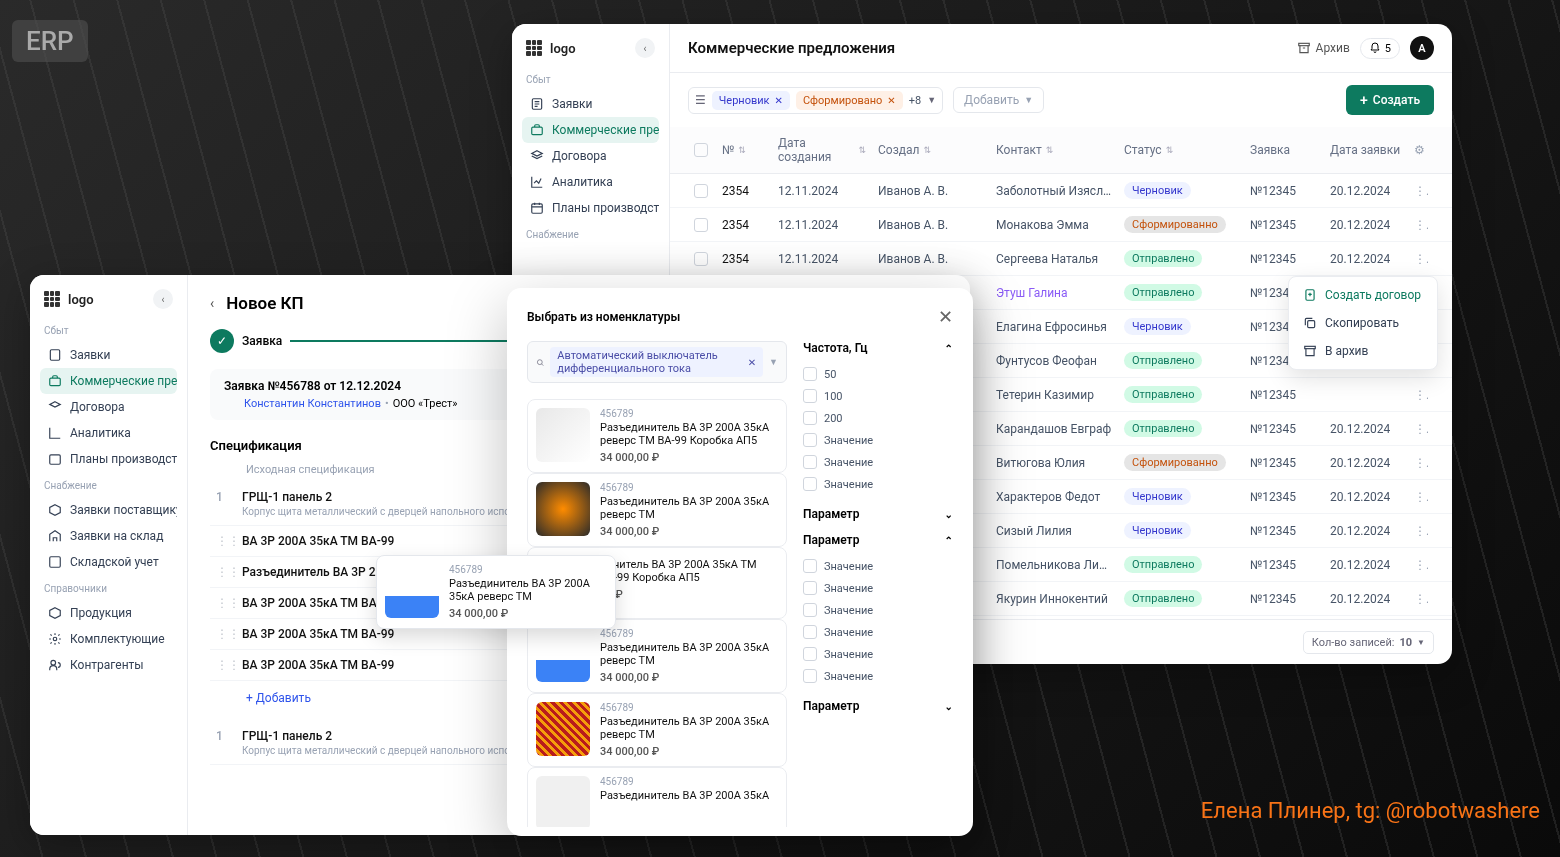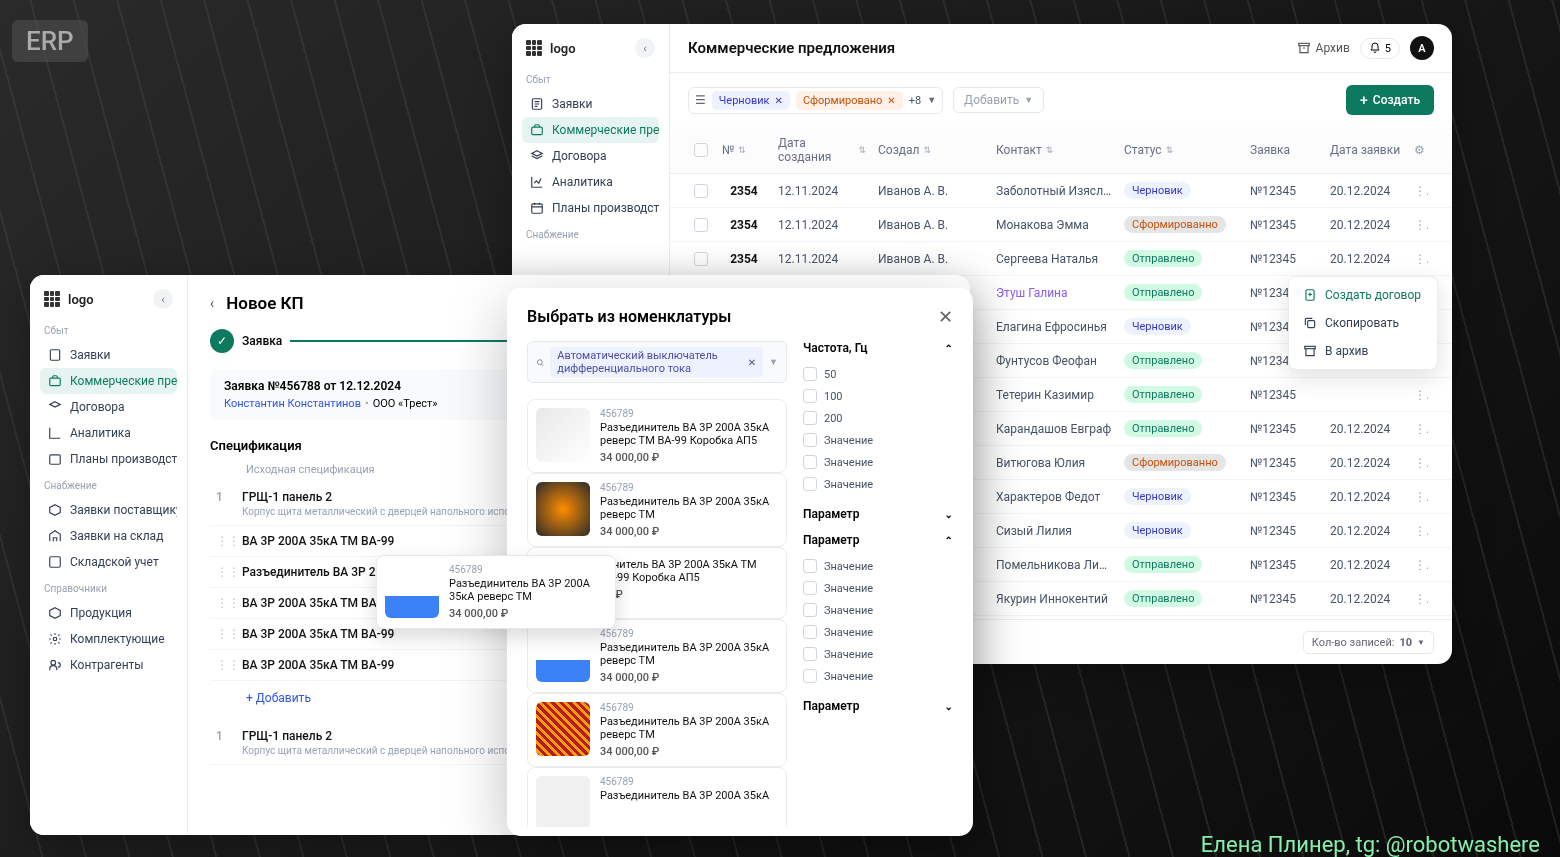--- a/index.html
+++ b/index.html
@@ -1,20 +1,20 @@
 <!DOCTYPE html>
 <html><head>
 <meta charset="utf-8">
 <style>
 * { margin: 0; padding: 0; box-sizing: border-box; font-family: -apple-system, BlinkMacSystemFont, "Segoe UI", Roboto, sans-serif; }
 body { background: #1a1a1a; width: 1560px; height: 857px; position: relative; overflow: hidden; }
 .bg-image { position: absolute; inset: 0; background: linear-gradient(135deg, #2a2a2a 0%, #0a0a0a 100%); }
 .bg-image::before { content: ''; position: absolute; inset: 0; background: repeating-linear-gradient(75deg, transparent, transparent 40px, rgba(80,80,80,0.3) 40px, rgba(80,80,80,0.3) 42px); }
 .erp-badge { position: absolute; top: 20px; left: 12px; background: rgba(80,80,80,0.6); color: #aaa; padding: 6px 14px; border-radius: 6px; font-size: 26px; font-weight: 500; }
-.credit { position: absolute; bottom: 0; right: 20px; color: #86efac; font-size: 22px; font-weight: 400; }
+.credit { position: absolute; bottom: 34px; right: 20px; color: #f97316; font-size: 22px; font-weight: 400; }
 
 
 .window1 { position: absolute; top: 24px; left: 512px; width: 940px; height: 640px; background: #fff; border-radius: 14px; box-shadow: 0 10px 40px rgba(0,0,0,0.3); display: flex; overflow: hidden; }
 .sidebar { width: 158px; background: #fff; border-right: 1px solid #eaecf0; padding: 14px 10px; }
 .sidebar-top { display: flex; align-items: center; gap: 8px; margin-bottom: 16px; padding: 0 4px; }
 .logo-icon { width: 16px; height: 16px; display: grid; grid-template-columns: repeat(3,1fr); gap: 1px; }
 .logo-icon span { background: #333; border-radius: 1px; }
 .logo-text { font-size: 13px; font-weight: 600; color: #222; }
 .collapse-btn { margin-left: auto; width: 20px; height: 20px; border-radius: 50%; background: #f1f3f5; display: flex; align-items: center; justify-content: center; font-size: 10px; color: #666; cursor: pointer; }
 .nav-section { font-size: 10px; color: #98a2b3; margin: 8px 4px 6px; }
@@ -51,21 +51,21 @@
 .th.contact { width: 128px; }
 .th.status { width: 126px; }
 .th.req { width: 80px; }
 .th.reqdate { width: 84px; }
 .th.act { width: 20px; }
 .sort-icon { font-size: 9px; color: #aab; }
 .gear-icon { color: #98a2b3; cursor: pointer; }
 .trow { display: flex; padding: 0 18px; border-bottom: 1px solid #f2f4f7; align-items: center; }
 .td { padding: 8px 6px; color: #475467; overflow: hidden; text-overflow: ellipsis; white-space: nowrap; }
 .td.check { width: 28px; }
-.td.num { width: 56px; color: #111; font-weight: 700; text-align: center; }
+.td.num { width: 56px; color: #111; font-weight: 400; }
 .td.num.link { color: #2f54eb; cursor: pointer; }
 .td.date { width: 100px; }
 .td.creator { width: 118px; }
 .td.contact { width: 128px; }
 .td.contact.link { color: #8b5cf6; cursor: pointer; }
 .td.status { width: 126px; }
 .td.req { width: 80px; }
 .td.reqdate { width: 84px; }
 .td.act { width: 20px; color: #98a2b3; cursor: pointer; }
 .checkbox { width: 14px; height: 14px; border: 1px solid #d0d5dd; border-radius: 3px; }
@@ -91,36 +91,36 @@
 .back-btn { font-size: 14px; color: #555; cursor: pointer; }
 .page-title2 { font-size: 17px; font-weight: 600; }
 .stepper { display: flex; align-items: center; gap: 8px; margin-bottom: 16px; }
 .step { display: flex; align-items: center; gap: 8px; }
 .step-circle { width: 24px; height: 24px; border-radius: 50%; background: #0d7a5f; color: #fff; display: flex; align-items: center; justify-content: center; font-size: 12px; }
 .step-label { font-size: 12px; font-weight: 500; }
 .step-line { flex: 1; height: 2px; background: #0d7a5f; min-width: 160px; }
 .info-card { background: #f9fafb; border-radius: 8px; padding: 10px 14px; margin-bottom: 18px; }
 .info-title { font-size: 12px; font-weight: 600; margin-bottom: 4px; }
 .info-sub { font-size: 11px; }
-.info-sub a { color: #2f54eb; text-decoration: none; }
+.info-sub a { color: #2f54eb; text-decoration: none; margin-left: 20px; }
 .info-sub .sep { color: #98a2b3; margin: 0 4px; }
 .section-title { font-size: 13px; font-weight: 600; margin-bottom: 10px; }
 .spec-row { display: flex; align-items: flex-start; gap: 10px; padding: 8px 6px; border-bottom: 1px solid #f2f4f7; font-size: 12px; }
 .spec-num { width: 16px; color: #98a2b3; font-weight: 500; }
 .spec-drag { color: #c0c4cc; cursor: grab; width: 16px; }
 .spec-content { flex: 1; }
 .spec-name { font-weight: 500; color: #111; }
 .spec-desc { font-size: 10px; color: #98a2b3; margin-top: 2px; }
 .spec-header { font-size: 11px; color: #98a2b3; padding: 0 6px 6px 36px; }
 .add-link { color: #2f54eb; font-size: 12px; padding: 10px 6px 16px 36px; cursor: pointer; }
 
 
 .modal { position: absolute; top: 288px; left: 507px; width: 466px; height: 548px; background: #fff; border-radius: 14px; box-shadow: 0 20px 60px rgba(0,0,0,0.25); padding: 18px 0 0; overflow: hidden; z-index: 5; }
 .modal-header { display: flex; align-items: center; padding: 0 20px 14px; }
-.modal-title { font-size: 16px; font-weight: 600; }
+.modal-title { font-size: 12px; font-weight: 600; }
 .modal-close { margin-left: auto; font-size: 18px; color: #666; cursor: pointer; }
 .modal-body { display: flex; padding: 0 20px; gap: 16px; height: calc(100% - 44px); overflow: hidden; }
 .modal-left { flex: 1; display: flex; flex-direction: column; gap: 16px; overflow: auto; }
 .modal-search { display: flex; align-items: center; gap: 6px; border: 1px solid #e4e7ec; border-radius: 6px; padding: 5px 8px; background: #f9fafb; }
 .search-chip { background: #eef2ff; color: #4a4da7; padding: 2px 7px; border-radius: 4px; font-size: 11px; display: flex; align-items: center; gap: 5px; }
 .modal-item { display: flex; gap: 10px; border: 1px solid #eaecf0; border-radius: 8px; padding: 8px; }
 .item-thumb { width: 54px; height: 54px; border-radius: 6px; background: #f0f0f0; flex-shrink: 0; }
 .thumb-1 { background: linear-gradient(135deg,#e8e8e8,#fff); }
 .thumb-2 { background: radial-gradient(circle,#ff8c00,#2a2a2a); }
 .thumb-3 { background: linear-gradient(180deg,#fff 60%,#3b82f6 60%); }

